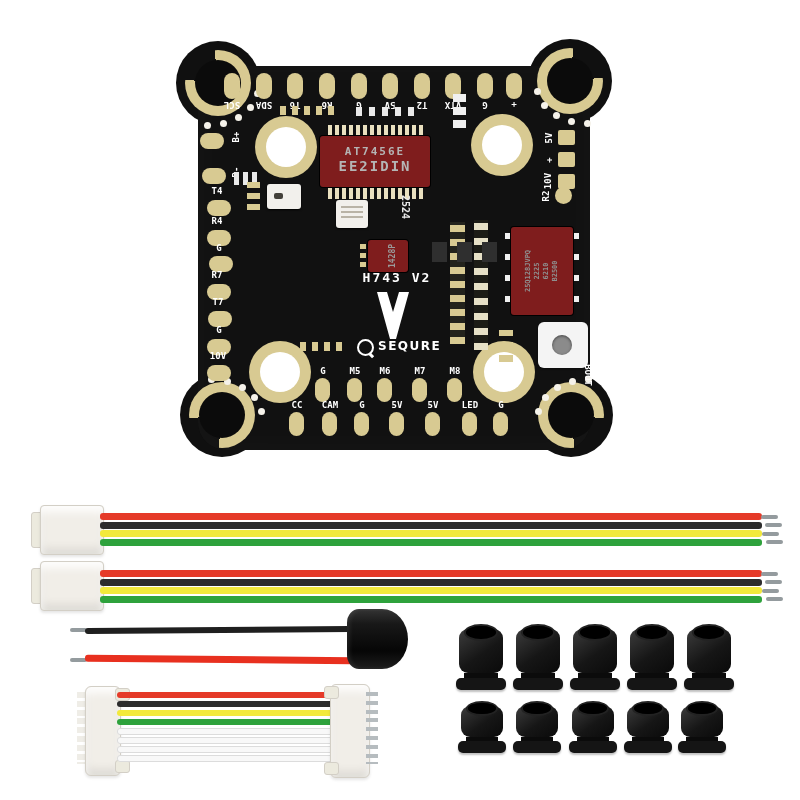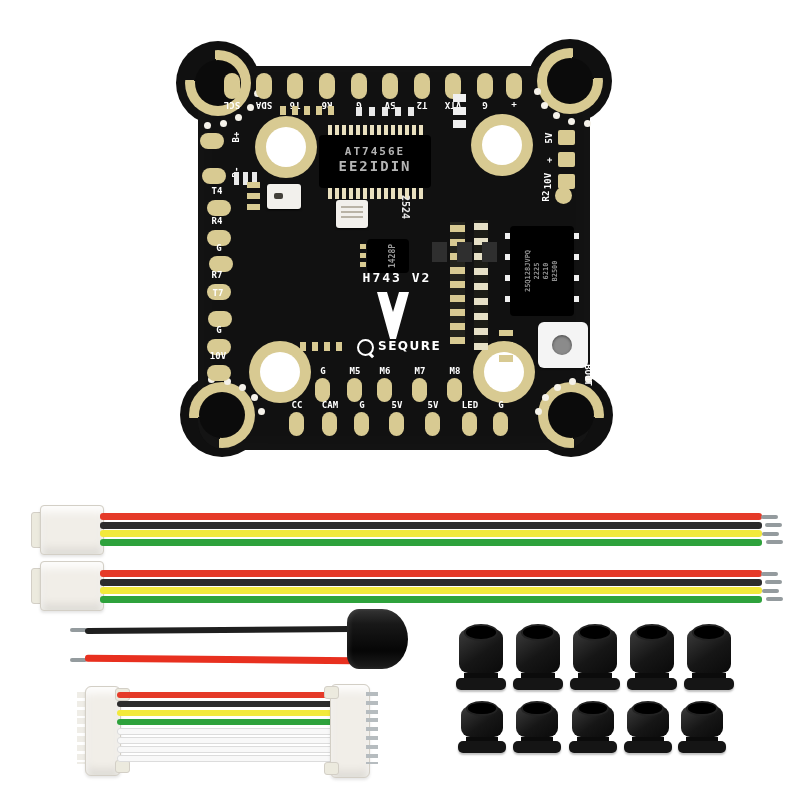--- a/index.html
+++ b/index.html
@@ -23,21 +23,21 @@
   .pad-l{width:24px;height:16px;}
   .pad-s{width:17px;height:15px;border-radius:2px;}
   .pad-r{width:17px;height:17px;border-radius:50%;}
   .pad-m{width:15px;height:24px;}
   .lab{position:absolute;color:#ffffff;font-weight:bold;font-size:9px;line-height:10px;text-align:center;
        letter-spacing:0;white-space:nowrap;}
   .r180{transform:rotate(180deg);}
   .rm90{transform:rotate(-90deg);}
   .r90{transform:rotate(90deg);}
   .via{position:absolute;width:7px;height:7px;border-radius:50%;background:#f5f2ea;}
-  .chip{position:absolute;background:#000000;border-radius:3px;box-shadow:0 0 0 1px #000;}
+  .chip{position:absolute;background:#7f1d1d;border-radius:3px;box-shadow:0 0 0 1px #000;}
   .chiptxt{color:#b5b5b5;font-weight:bold;text-align:center;}
   .pins{position:absolute;background:repeating-linear-gradient(90deg,#e9e0bf 0 4px,transparent 4px 7px);}
   .pinsv{position:absolute;background:repeating-linear-gradient(180deg,#f0f0f0 0 6px,transparent 6px 21px);}
   .strip{position:absolute;}
   .whitechip{position:absolute;background:#f2f0ec;border-radius:3px;box-shadow:0 1px 2px #000;}
   
   .wire{position:absolute;height:7px;border-radius:3px;}
   .wire-thin{height:6px;}
   .wire-white{border:1px solid #dcdcdc;height:5px;}
   .tip{position:absolute;width:17px;height:4px;border-radius:2px;background:#949b9e;}
@@ -112,21 +112,21 @@
     <div class="pad pad-l" style="left:57px;top:254px"></div>
     <div class="pad pad-l" style="left:58px;top:281px"></div>
     <div class="pad pad-l" style="left:57px;top:309px"></div>
     <div class="pad pad-l" style="left:57px;top:335px"></div>
     <div class="lab rm90" style="left:76px;top:102px;width:20px">B+</div>
     <div class="lab rm90" style="left:76px;top:137px;width:20px">B-</div>
     <div class="lab" style="left:55px;top:156px;width:24px">T4</div>
     <div class="lab" style="left:55px;top:186px;width:24px">R4</div>
     <div class="lab" style="left:57px;top:213px;width:24px">G</div>
     <div class="lab" style="left:55px;top:240px;width:24px">R7</div>
-    <div class="lab" style="left:56px;top:258px;width:24px">T7</div>
+    <div class="lab" style="left:56px;top:267px;width:24px">T7</div>
     <div class="lab" style="left:57px;top:295px;width:24px">G</div>
     <div class="lab" style="left:54px;top:321px;width:28px">10V</div>
 
     <div class="pad pad-s" style="left:408px;top:100px"></div>
     <div class="pad pad-s" style="left:408px;top:122px"></div>
     <div class="pad pad-s" style="left:408px;top:144px"></div>
     <div class="pad pad-r" style="left:405px;top:157px"></div>
     <div class="lab rm90" style="left:389px;top:103px;width:20px">5V</div>
     <div class="lab rm90" style="left:391px;top:125px;width:16px">+</div>
     <div class="lab rm90" style="left:386px;top:146px;width:24px">10V</div>

